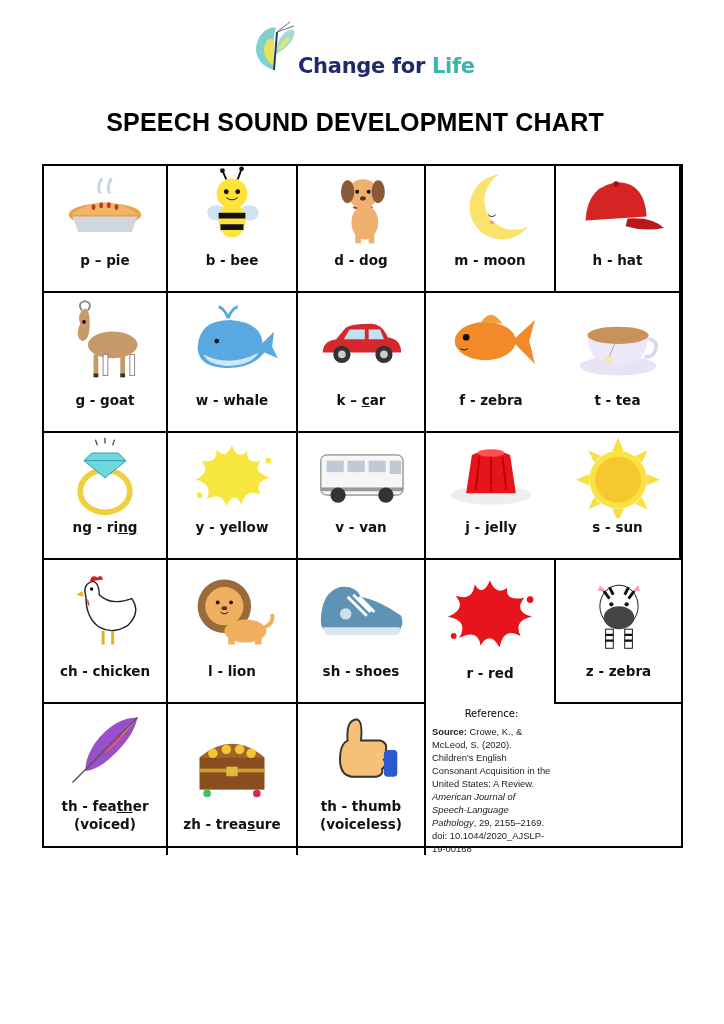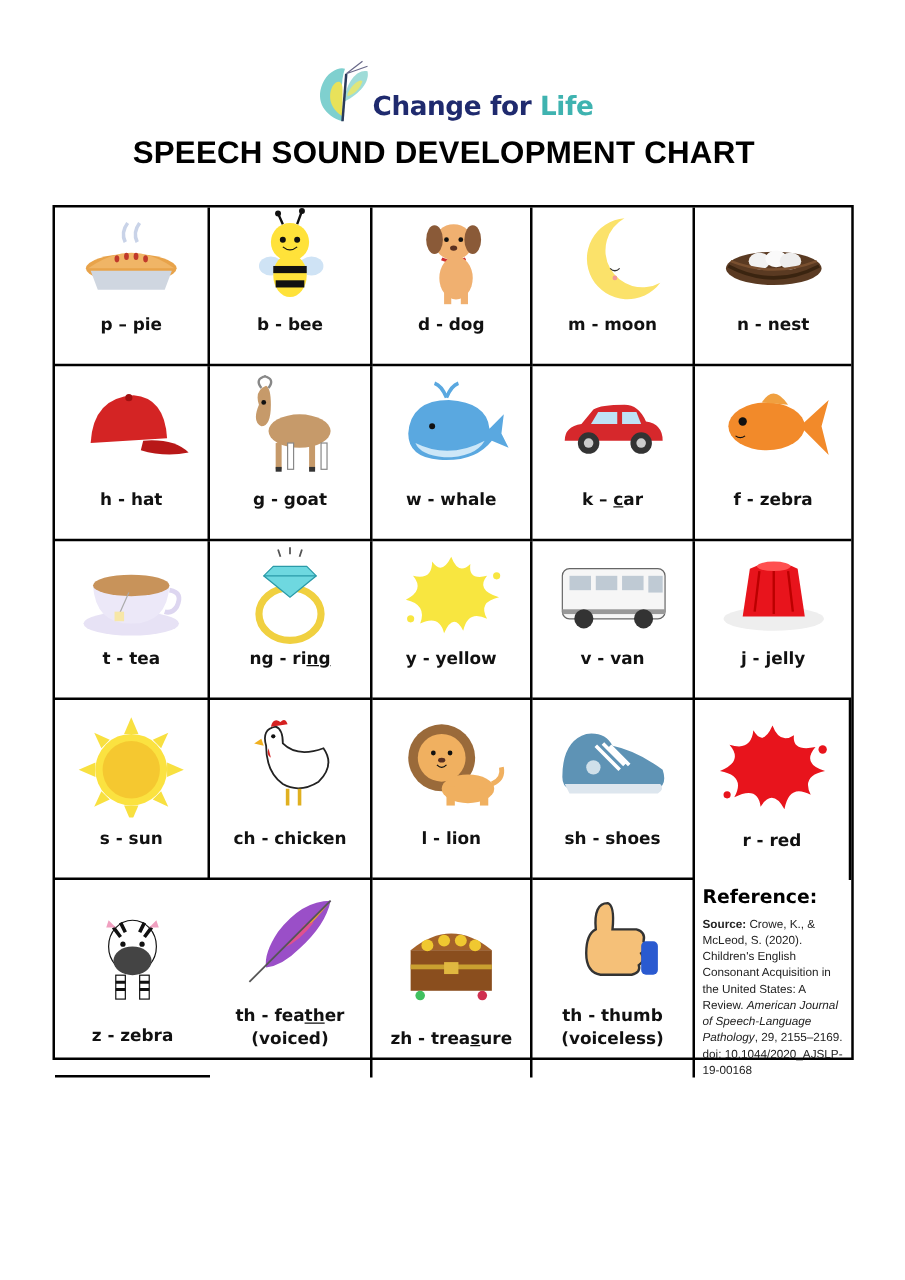--- a/index.html
+++ b/index.html
@@ -1,32 +1,32 @@
 <!DOCTYPE html>
 <html><head>
 <meta charset="utf-8">
 <style>
   html,body{margin:0;padding:0;background:#fff;}
   body{width:724px;height:1024px;position:relative;overflow:hidden;font-family:"DejaVu Sans","Liberation Sans",sans-serif;}
-  .logo{position:absolute;left:250px;top:46px;width:230px;height:60px;display:flex;align-items:center;}
+  .logo{position:absolute;left:250px;top:18px;width:230px;height:60px;display:flex;align-items:flex-end;}
   .logo svg{width:52px;height:58px;}
   .logo-text{font-family:"DejaVu Sans",sans-serif;font-weight:bold;font-size:21px;color:#1f2a6e;margin-left:-4px;margin-top:18px;letter-spacing:-0.3px;}
   .logo-text .life{color:#3fb3b0;}
   .title{position:absolute;left:0;top:108px;width:710px;text-align:center;font-family:"Liberation Sans",sans-serif;font-weight:bold;font-size:25px;color:#000;letter-spacing:0.2px;}
   .grid{position:absolute;left:42px;top:164px;width:641px;height:684px;border:2px solid #000;box-sizing:border-box;display:grid;
         grid-template-columns:124px 130px 128px 130px 1fr;grid-template-rows:127px 140px 127px 144px 1fr;}
   .cell{border-right:2px solid #000;border-bottom:2px solid #000;position:relative;display:flex;flex-direction:column;align-items:center;justify-content:flex-end;box-sizing:border-box;}
   .cell.c5{border-right:none;}
   .cell.r5{border-bottom:none;}
   .pic{flex:1;display:flex;align-items:center;justify-content:center;width:100%;}
   .pic svg{width:100px;height:86px;}
   .label{font-family:"DejaVu Sans",sans-serif;font-weight:bold;font-size:13.5px;color:#111;text-align:center;padding-bottom:22px;line-height:18px;white-space:pre-line;}
   .label u{text-decoration:underline;}
   .ref{padding:4px 5px 0 6px;justify-content:flex-start;align-items:flex-start;}
-  .ref-title{font-family:"DejaVu Sans",sans-serif;font-weight:bold;font-size:15px;width:100%;text-align:left;}
+  .ref-title{font-family:"DejaVu Sans",sans-serif;font-weight:normal;font-size:10px;width:100%;text-align:center;}
   .ref-body{font-family:"Liberation Sans",sans-serif;font-size:9.4px;line-height:13px;color:#222;margin-top:6px;}
   .ref-body b{font-weight:bold;}
 </style>
 </head>
 <body>
 
 <div class="logo">
   <svg viewBox="0 0 52 58">
     <path d="M24 50 C10 46 2 34 8 20 C12 10 22 6 26 8 C22 18 24 32 24 50Z" fill="#7fd0cf"></path>
     <path d="M24 46 C14 40 12 30 16 22 C20 16 24 18 24 24Z" fill="#e8e25a"></path>
@@ -98,33 +98,20 @@
     <div class="cell">
       <div class="pic">
         <svg viewBox="0 0 100 90">
           <path d="M60 10 A34 34 0 1 0 90 64 A26 26 0 1 1 60 10Z" fill="#fbe26a"></path>
           <path d="M48 52 q4 4 8 0" stroke="#333" fill="none"></path>
           <circle cx="52" cy="60" r="2" fill="#f29a9a"></circle>
         </svg>
       </div>
       <div class="label">m - moon</div>
     </div>
-    <div class="cell c5">
-      <div class="pic">
-        <svg viewBox="0 0 100 90">
-          <ellipse cx="50" cy="52" rx="40" ry="14" fill="#5a3a22"></ellipse>
-          <ellipse cx="38" cy="46" rx="9" ry="7" fill="#f2f2f2"></ellipse>
-          <ellipse cx="52" cy="44" rx="9" ry="7" fill="#fafafa"></ellipse>
-          <ellipse cx="64" cy="46" rx="9" ry="7" fill="#eeeeee"></ellipse>
-          <path d="M12 50 Q50 70 88 50" stroke="#3a2410" stroke-width="3" fill="none"></path>
-          <path d="M14 46 Q50 60 86 46" stroke="#7a5030" stroke-width="2" fill="none"></path>
-        </svg>
-      </div>
-      <div class="label">n - nest</div>
-    </div>
     <div class="cell">
       <div class="pic">
         <svg viewBox="0 0 100 90">
           <path d="M16 58 Q18 20 52 18 Q78 20 80 54Z" fill="#d42424"></path>
           <path d="M60 56 Q86 54 98 66 Q78 70 58 64Z" fill="#b81818"></path>
           <circle cx="48" cy="20" r="3" fill="#a01010"></circle>
         </svg>
       </div>
       <div class="label">h - hat</div>
     </div>

